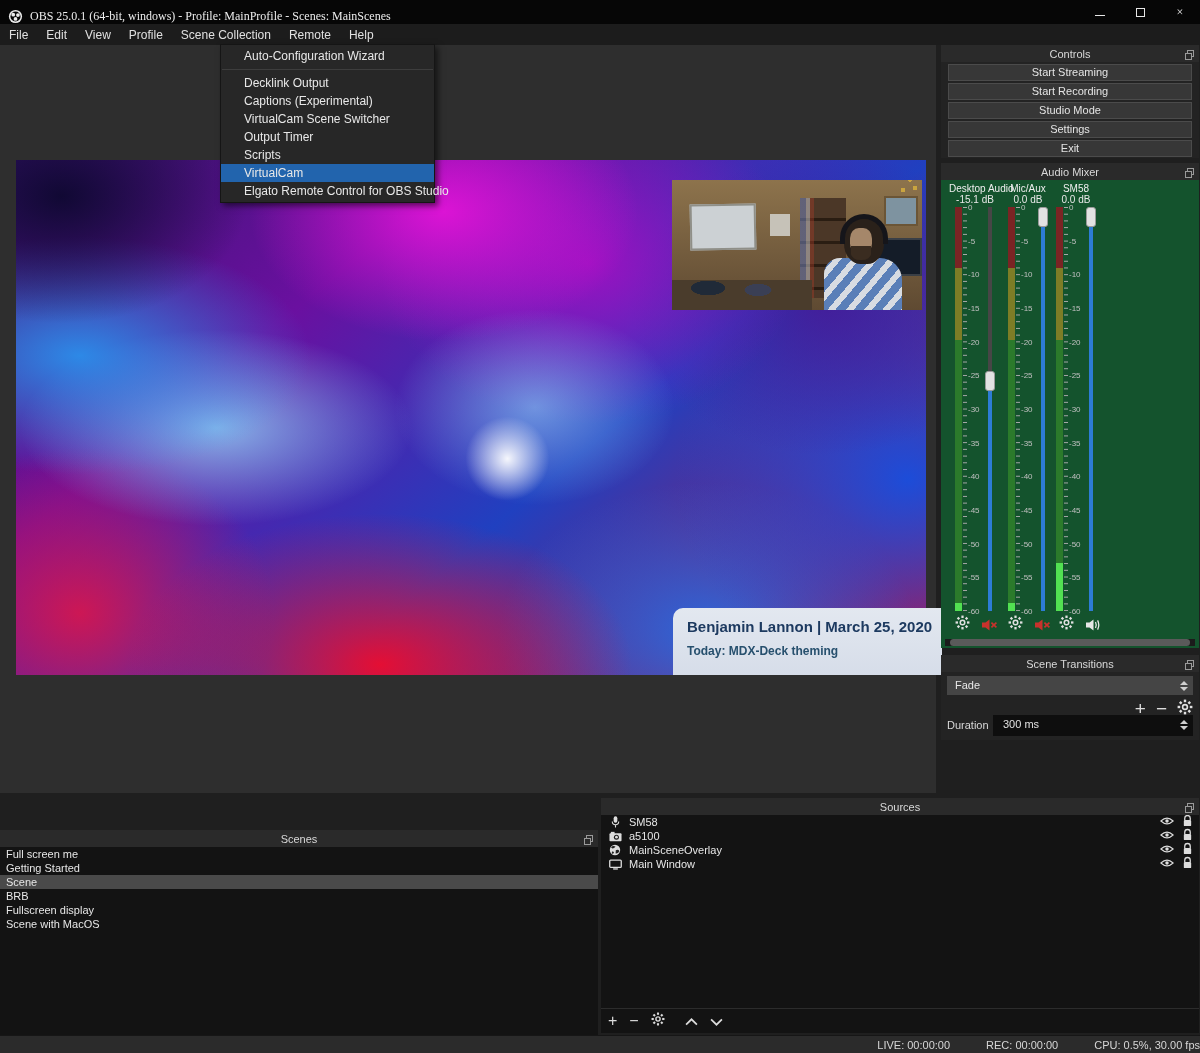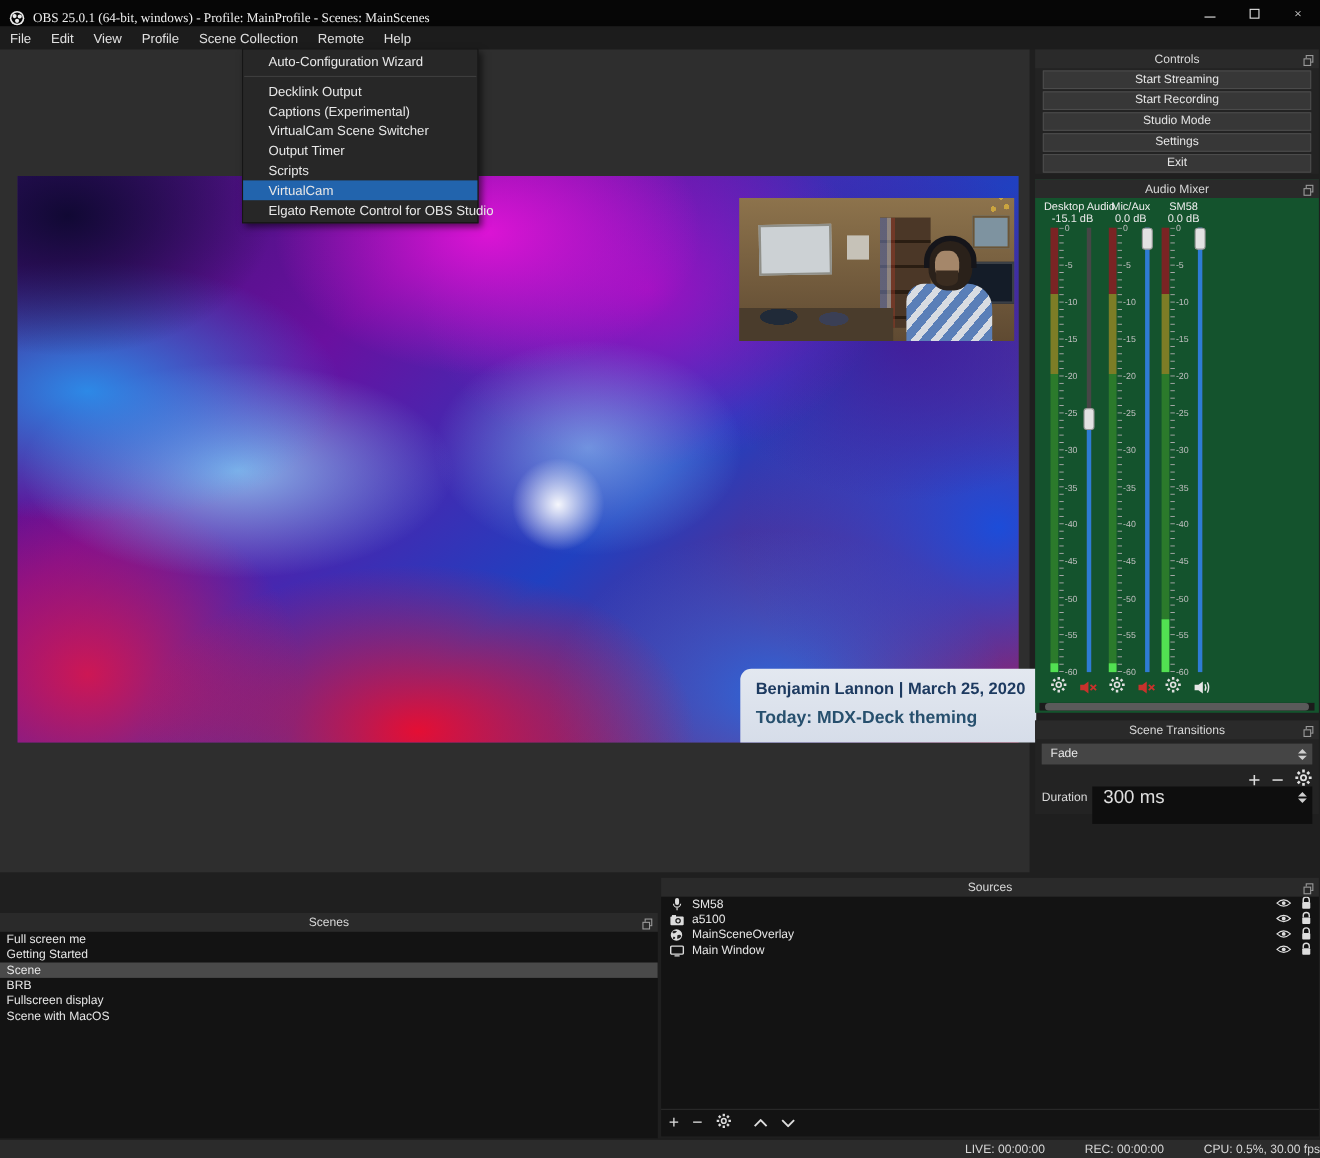--- a/index.html
+++ b/index.html
@@ -62,21 +62,21 @@
                background:repeating-linear-gradient(130deg,#5a7fb8 0 8px,#d8dce2 8px 14px); border-radius:16px 22px 0 0; }
   .wc-head { position:absolute; left:172px; top:36px; width:40px; height:48px; background:#2a211a; border-radius:50% 50% 42% 42%; }
   .wc-face { position:absolute; left:178px; top:48px; width:22px; height:26px; background:#a5876a; border-radius:40%; }
   .wc-headphones { position:absolute; left:168px; top:34px; width:48px; height:30px; border:5px solid #15151a; border-bottom:none; border-radius:26px 26px 0 0; }
   .wc-beard { position:absolute; left:179px; top:66px; width:20px; height:14px; background:#3a2c20; border-radius:0 0 45% 45%; }
 
   
   .lower-third { position:absolute; left:641px; top:448px; width:269px; height:67px;
                  background:linear-gradient(#e3e8f0,#d6dde9); border-radius:10px 0 0 0; padding:10px 0 0 14px;margin-left:16px; }
   .lt-title { color:#1d3a60; font-size:15px; font-weight:bold; }
-  .lt-sub { color:#27506e; font-size:16px; font-weight:bold; margin-top:9px; }
+  .lt-sub { color:#27506e; font-size:12px; font-weight:bold; margin-top:9px; }
 
   
   .tools-menu { position:absolute; left:220px; top:44px; width:215px; background:#272727;
                 border:1px solid #151515; box-shadow:3px 3px 6px rgba(0,0,0,.55); color:#e8e8e8;
                 font-size:12px; padding:2px 0; z-index:50; }
   .tm-item { height:18px; line-height:18px; padding-left:23px; white-space:nowrap; }
   .tm-item.hl { background:#2264ad; }
   .tm-sep { height:1px; background:#3d3d3d; margin:4px 1px; }
 
   
@@ -121,22 +121,22 @@
   
   .transitions-panel { left:941px; top:655px; width:258px; height:85px; }
   .st-select { position:absolute; left:6px; top:21px; right:6px; height:19px; background:#454545;
                color:#e8e8e8; font-size:11px; line-height:19px; padding-left:8px; }
   .spin { position:absolute; right:4px; top:2px; width:10px; height:15px; display:flex; flex-direction:column;
           align-items:center; justify-content:center; gap:2px; }
   .tri-up { width:0; height:0; border-left:4px solid transparent; border-right:4px solid transparent; border-bottom:4px solid #cfcfcf; }
   .tri-down { width:0; height:0; border-left:4px solid transparent; border-right:4px solid transparent; border-top:4px solid #cfcfcf; }
   .st-tools { position:absolute; right:6px; top:44px; display:flex; gap:10px; align-items:center; color:#e6e6e6; }
   .st-duration-label { position:absolute; left:6px; top:64px; font-size:11px; color:#d8d8d8; }
-  .st-duration { position:absolute; left:52px; top:60px; right:6px; height:34px; background:#0e0e0e;
-                 color:#e0e0e0; font-size:17px; line-height:19px; padding-left:10px; }
+  .st-duration { position:absolute; left:52px; top:60px; right:6px; height:21px; background:#0e0e0e;
+                 color:#e0e0e0; font-size:11px; line-height:19px; padding-left:10px; }
 
   
   .scenes-panel { left:0; top:830px; width:598px; height:235px; display:flex; flex-direction:column; }
   .sources-panel { left:601px; top:798px; width:598px; height:235px; display:flex; flex-direction:column; }
   .panel-list { flex:1; background:#131313; overflow:hidden; }
   .list-row { height:14px; display:flex; align-items:center; color:#e6e6e6; font-size:11px; padding:0 6px; }
   .list-row.selected { background:#4a4a4a; }
   .src-icon { width:16px; display:flex; justify-content:center; margin-right:6px; }
   .row-right { margin-left:auto; display:flex; gap:8px; align-items:center; }
   .panel-toolbar { height:25px; background:#131313; border-top:1px solid #2c2c2c; display:flex; align-items:center;

